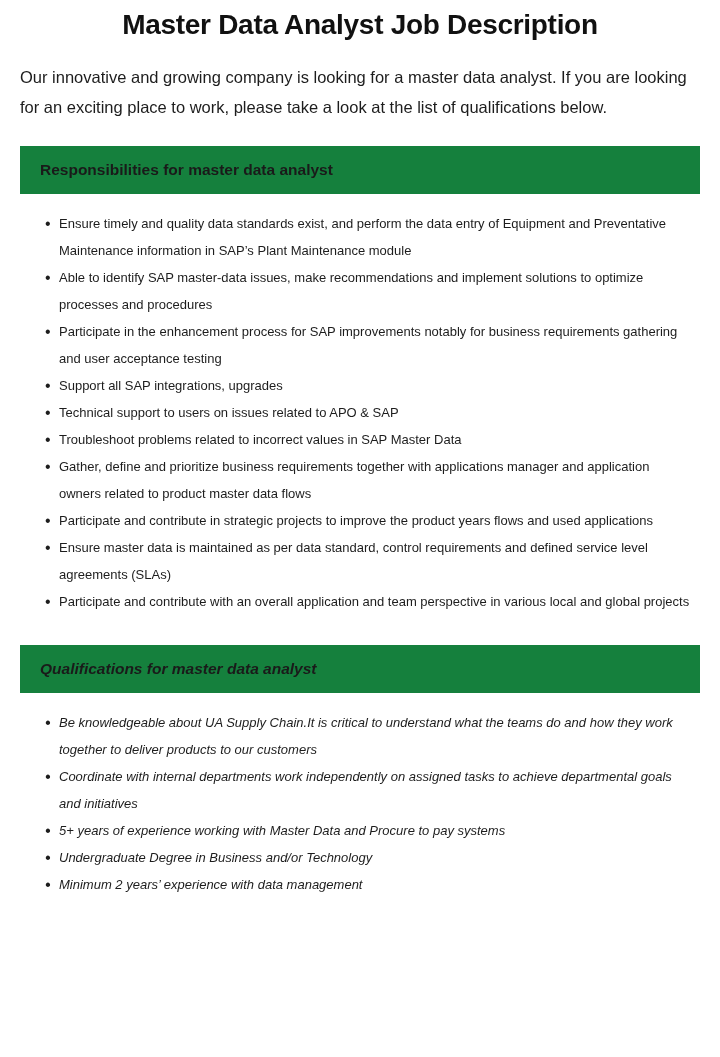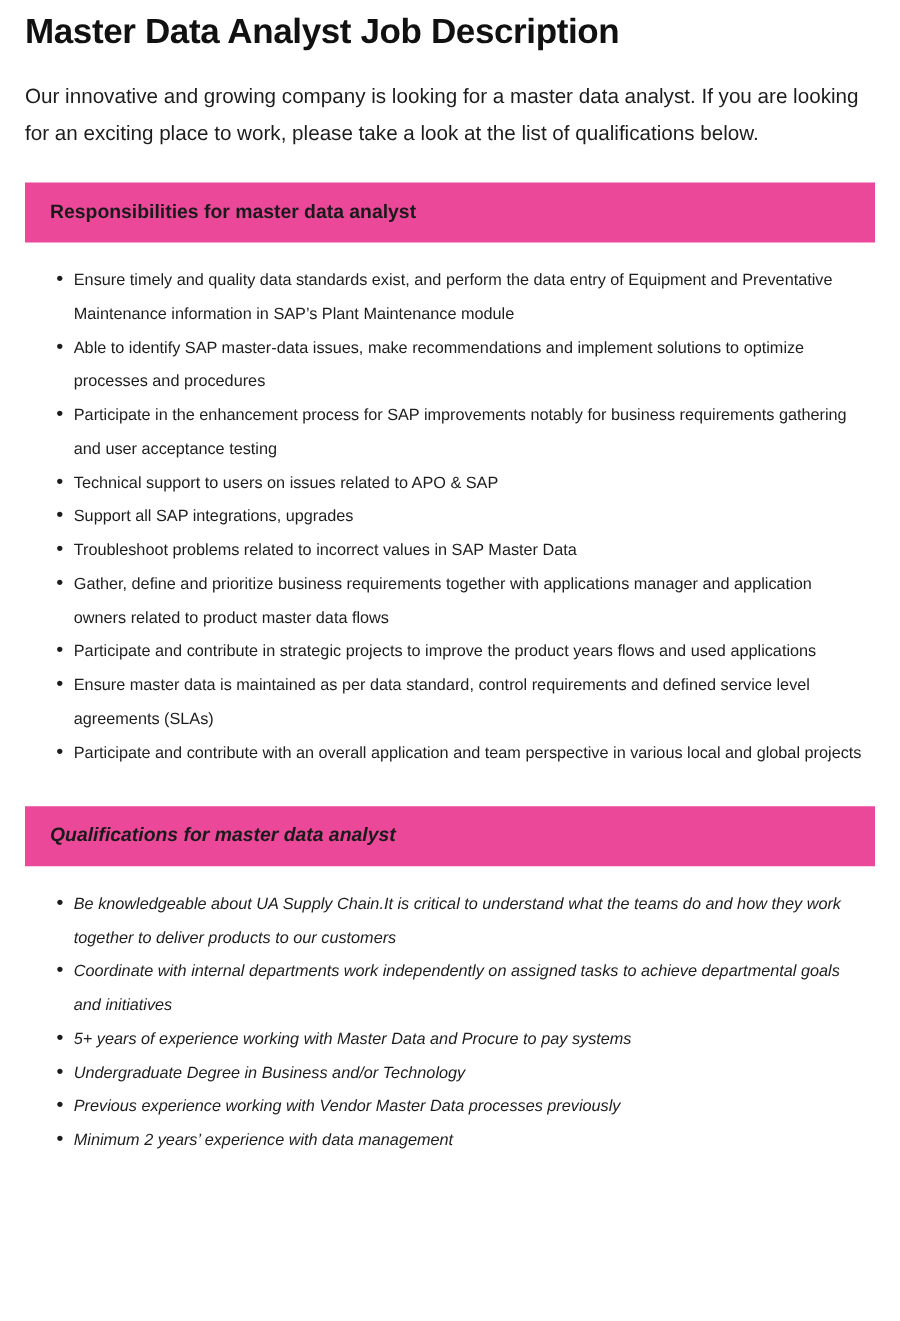--- a/index.html
+++ b/index.html
@@ -17,39 +17,39 @@
   .page {
     width: 720px;
     min-height: 1057px;
     box-sizing: border-box;
     padding: 0;
     position: relative;
   }
   .doc-title {
     font-size: 28px;
     font-weight: bold;
-    text-align: left;
+    text-align: center;
     letter-spacing: -0.3px;
     margin: 0;
     padding: 6px 20px 0 20px;
     line-height: 38px;
     color: #111111;
   }
   .intro {
     margin: 0;
     padding: 18px 30px 0 20px;
     font-size: 16.5px;
     line-height: 30px;
     color: #1d1d1d;
   }
   .section {
     margin-top: 24px;
   }
   .section-header {
-    background: #ec4899;
+    background: #15803d;
     margin: 0 20px;
     padding: 14px 15px 14px 20px;
     font-size: 15.5px;
     font-weight: bold;
     color: #1a1a1a;
     line-height: 20px;
   }
   ul.bullets {
     list-style: none;
     margin: 0;
@@ -88,35 +88,34 @@
   <h1 class="doc-title">Master Data Analyst Job Description</h1>
 
   <p class="intro">Our innovative and growing company is looking for a master data analyst. If you are looking for an exciting place to work, please take a look at the list of qualifications below.</p>
 
   <div class="section">
     <div class="section-header">Responsibilities for master data analyst</div>
     <ul class="bullets">
       <li>Ensure timely and quality data standards exist, and perform the data entry of Equipment and Preventative Maintenance information in SAP’s Plant Maintenance module</li>
       <li>Able to identify SAP master-data issues, make recommendations and implement solutions to optimize processes and procedures</li>
       <li>Participate in the enhancement process for SAP improvements notably for business requirements gathering and user acceptance testing</li>
+      <li>Support all SAP integrations, upgrades</li>
       <li>Technical support to users on issues related to APO &amp; SAP</li>
-      <li>Support all SAP integrations, upgrades</li>
       <li>Troubleshoot problems related to incorrect values in SAP Master Data</li>
       <li>Gather, define and prioritize business requirements together with applications manager and application owners related to product master data flows</li>
       <li>Participate and contribute in strategic projects to improve the product years flows and used applications</li>
       <li>Ensure master data is maintained as per data standard, control requirements and defined service level agreements (SLAs)</li>
       <li>Participate and contribute with an overall application and team perspective in various local and global projects</li>
     </ul>
   </div>
 
   <div class="section qual-section">
     <div class="section-header">Qualifications for master data analyst</div>
     <ul class="bullets qual-list">
       <li>Be knowledgeable about UA Supply Chain.It is critical to understand what the teams do and how they work together to deliver products to our customers</li>
       <li>Coordinate with internal departments work independently on assigned tasks to achieve departmental goals and initiatives</li>
       <li>5+ years of experience working with Master Data and Procure to pay systems</li>
       <li>Undergraduate Degree in Business and/or Technology</li>
-      <li>Previous experience working with Vendor Master Data processes previously</li>
       <li>Minimum 2 years’ experience with data management</li>
     </ul>
   </div>
 
 </div>
 
 </body></html>

